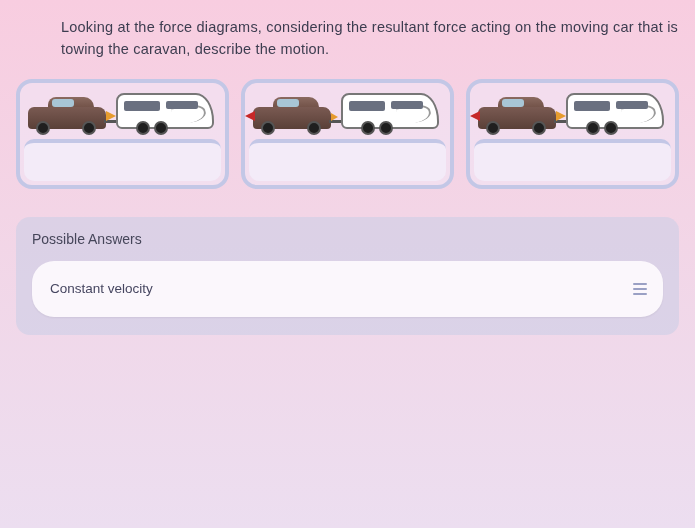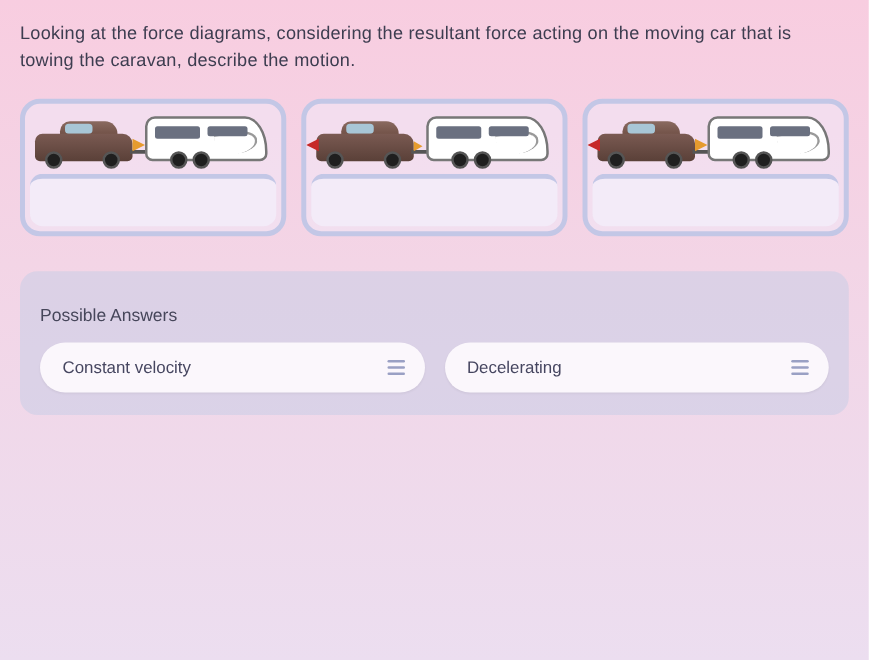--- a/index.html
+++ b/index.html
@@ -11,20 +11,21 @@
       color: #424258;
       padding: 16px 16px 10px 16px;
       overflow: hidden;
     }
     .question {
       font-size: 14.5px;
       line-height: 1.55;
       color: #3d3d50;
       margin-bottom: 18px;
       letter-spacing: 0.2px;
+      margin-left: 45px;
     }
     .diagrams {
       display: flex;
       gap: 12px;
       margin-bottom: 28px;
     }
     .card {
       flex: 1;
       border: 4px solid #c3c7e6;
       border-radius: 16px;
@@ -44,36 +45,36 @@
     .drop-zone {
       height: 42px;
       background: rgba(242, 238, 250, 0.8);
       border-top: 4px solid #c3c7e6;
       border-radius: 10px;
       margin: 4px;
     }
     .answers-panel {
       background: rgba(200, 205, 230, 0.55);
       border-radius: 14px;
-      padding: 27px 16px 18px 16px;
+      padding: 14px 16px 18px 16px;
     }
     .answers-title {
       font-size: 14px;
       color: #46465a;
       margin-bottom: 14px;
     }
     .chips {
       display: flex;
       gap: 16px;
     }
     .chip {
       flex: 1;
       background: #fbf7fc;
       border-radius: 22px;
-      height: 40px;
+      height: 56px;
       display: flex;
       align-items: center;
       justify-content: space-between;
       padding: 0 16px 0 18px;
       box-shadow: 0 1px 2px rgba(0,0,0,0.06);
     }
     .chip-label {
       font-size: 13.5px;
       color: #464660;
     }
@@ -251,24 +252,16 @@
 
     <div class="chip">
       <span class="chip-label">Constant velocity</span>
       <span class="grip">
           <span></span>
           <span></span>
           <span></span>
         </span>
     </div>
 
-    <div class="chip">
-      <span class="chip-label">Decelerating</span>
-      <span class="grip">
-          <span></span>
-          <span></span>
-          <span></span>
-        </span>
-    </div>
 
 
   </div>
 </div>
 
 </body></html>

